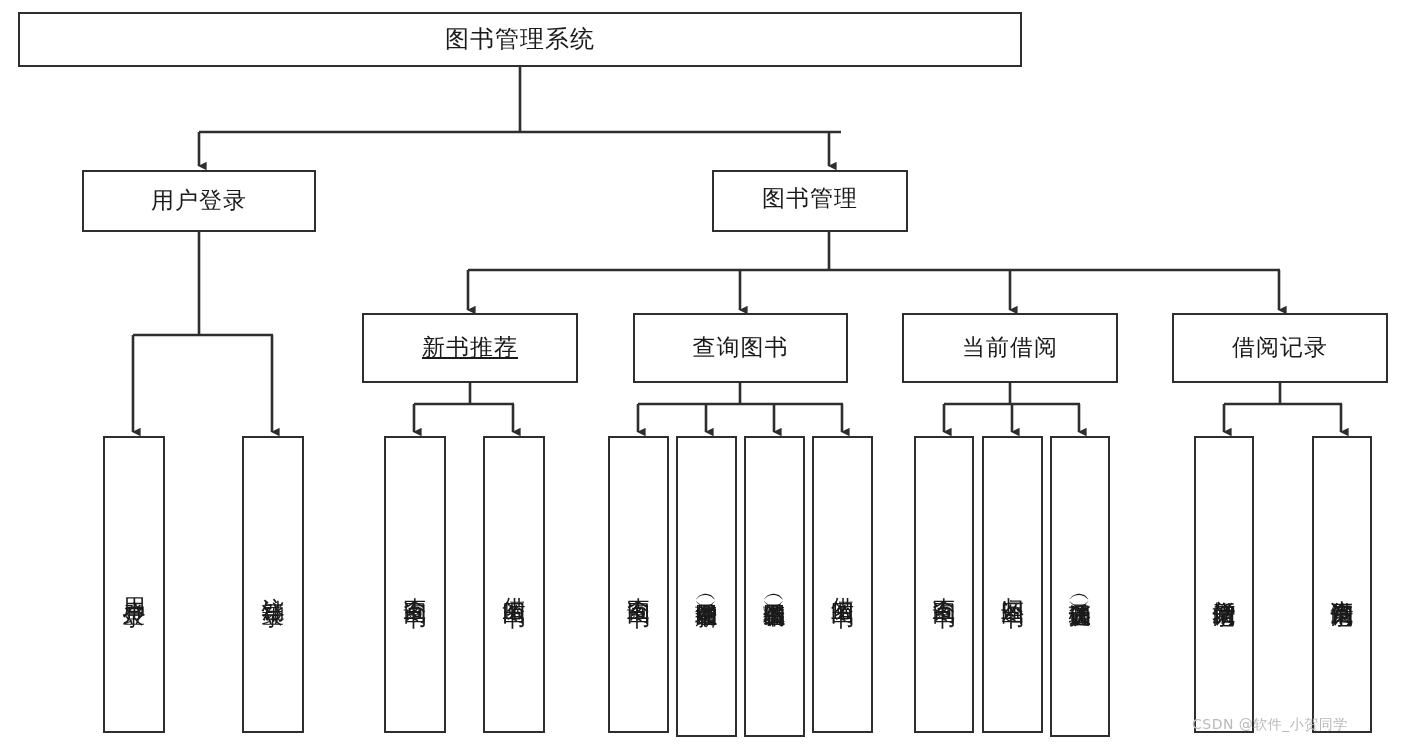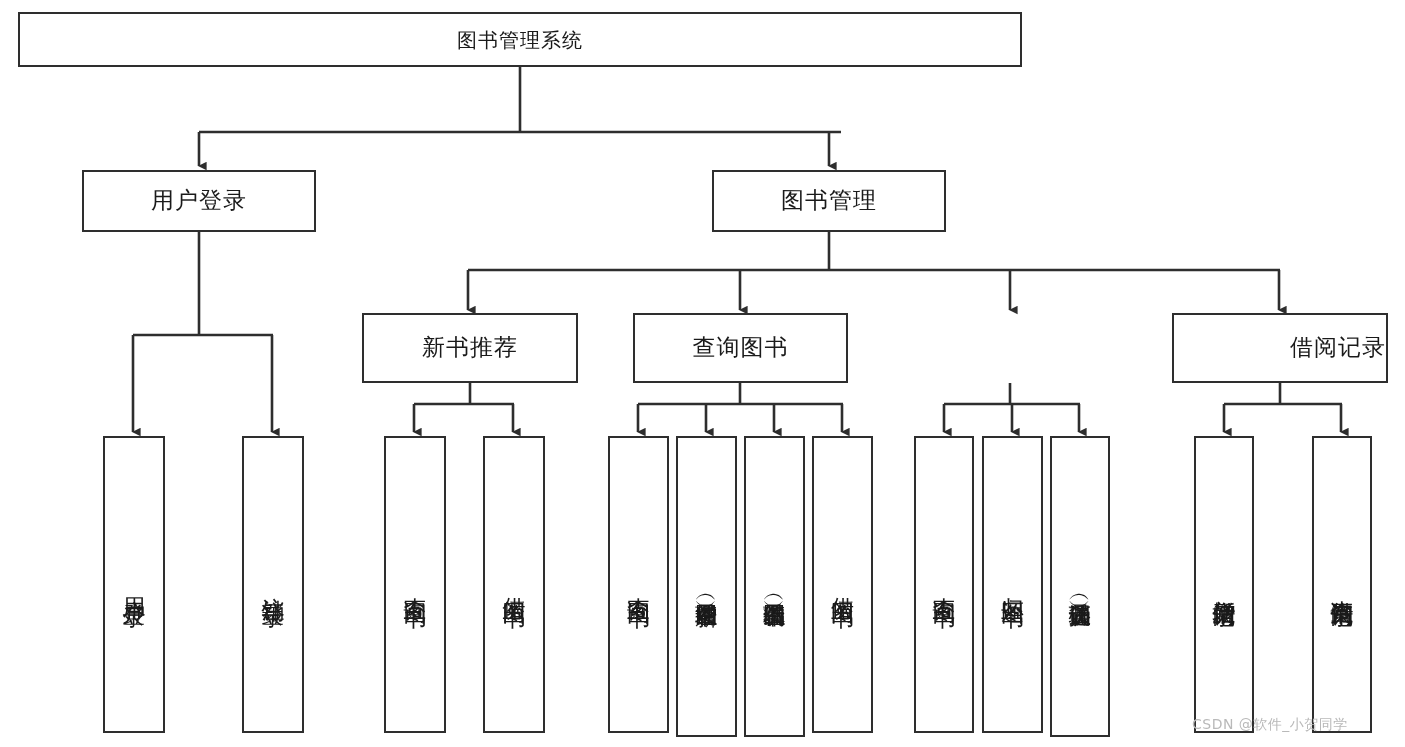--- a/index.html
+++ b/index.html
@@ -49,21 +49,21 @@
     letter-spacing: 3px;
     padding-top: 4px;
     padding-bottom: 4px;
   }
   .node.vertical .label {
     writing-mode: vertical-rl;
     text-orientation: upright;
     white-space: nowrap;
   }
   .node.root {
-    font-size: 20px;
+    font-size: 24px;
   }
   .watermark {
     position: absolute;
     font-size: 14px;
     color: #b9b9b9;
     white-space: nowrap;
     letter-spacing: 0.5px;
   }
 </style>
 </head>
@@ -122,31 +122,34 @@
     </g>
   </svg>
 
   <div class="node horizontal root" style="left:18px; top:12px; width:1004px; height:55px;">
     <span class="label">图书管理系统</span>
   </div>
 
   <div class="node horizontal" style="left:82px; top:170px; width:234px; height:62px;">
     <span class="label">用户登录</span>
   </div>
-  <div class="node horizontal" style="left:712px; top:170px; width:234px; height:62px;">
+  <div class="node horizontal" style="left:712px; top:170px; width:196px; height:62px;font-family:Liberation Mono, monospace;">
     <span class="label">图书管理</span>
   </div>
 
-  <div class="node horizontal" style="left:362px; top:313px; width:216px; height:70px;">
+  <div class="node horizontal" style="left:362px; top:313px; width:216px; height:70px;text-decoration:underline;">
     <span class="label">新书推荐</span>
   </div>
   <div class="node horizontal" style="left:633px; top:313px; width:215px; height:70px;">
     <span class="label">查询图书</span>
   </div>
-  <div class="node horizontal" style="left:1172px; top:313px; width:216px; height:70px;justify-content:flex-end;">
+  <div class="node horizontal" style="left:902px; top:313px; width:216px; height:70px;">
+    <span class="label">当前借阅</span>
+  </div>
+  <div class="node horizontal" style="left:1172px; top:313px; width:216px; height:70px;">
     <span class="label">借阅记录</span>
   </div>
 
   <div class="node vertical" style="left:103px; top:436px; width:62px; height:297px;">
     <span class="label">用户登录</span>
   </div>
   <div class="node vertical" style="left:242px; top:436px; width:62px; height:297px;">
     <span class="label">注销登录</span>
   </div>
 

